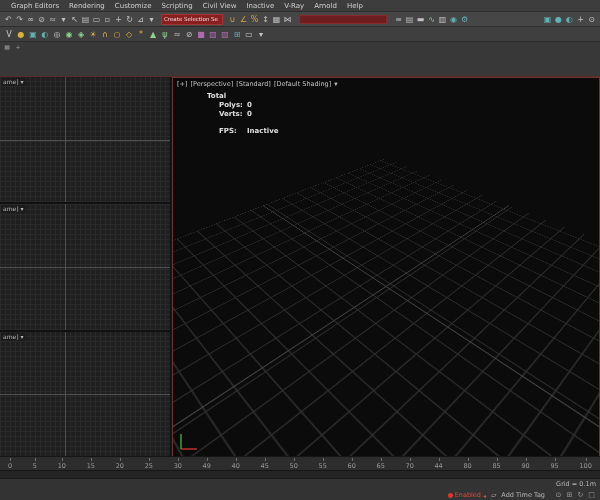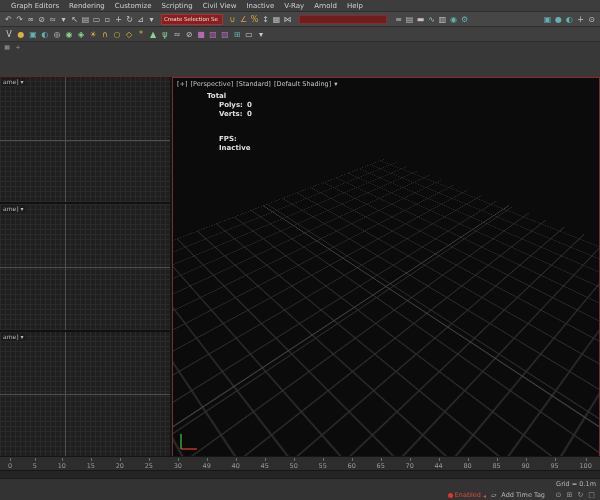--- a/index.html
+++ b/index.html
@@ -51,21 +51,21 @@
             repeating-linear-gradient(90deg,#2e2e2e 0 1px,transparent 1px 24px);}
   .ground::before{content:"";position:absolute;left:0;right:0;top:50%;height:1px;background:#454545;}
   .ground::after{content:"";position:absolute;top:0;bottom:0;left:50%;width:1px;background:#454545;}
   .main-label{position:absolute;top:2px;left:4px;z-index:3;display:flex;gap:3px;align-items:center;
               font-size:6.5px;color:#c5c5c5;line-height:9px;}
   .stats{position:absolute;top:14px;left:12px;z-index:3;font-size:7px;color:#e0e0e0;line-height:9px;}
   .stats-total{margin-left:22px;font-weight:bold;}
   .srow{display:flex;padding-left:34px;}
   .srow .sl{width:28px;font-weight:bold;}
   .srow .sv{font-weight:bold;}
-  .srow.fps{margin-top:16px;flex-direction:column;}
+  .srow.fps{margin-top:8px;}
   .gizmo{position:absolute;left:5px;bottom:4px;z-index:3;}
 
   
   .timeline{position:absolute;top:456px;left:0;right:0;height:14px;background:#2d2d2d;
             border-top:1px solid #151515;display:flex;justify-content:space-between;padding:0 8px;}
   .tick{position:relative;font-size:6.5px;color:#9a9a9a;padding-top:5px;line-height:8px;cursor:default;}
   .tick::before{content:"";position:absolute;top:1px;left:50%;width:1px;height:3px;background:#6f6f6f;}
   .trackbar{position:absolute;top:470px;left:0;right:0;height:8px;background:#242424;border-top:1px solid #161616;}
   .statusbar{position:absolute;top:478px;left:0;right:0;bottom:0;background:#333333;border-top:1px solid #1a1a1a;}
   .sb-right{position:absolute;right:4px;top:1px;display:flex;flex-direction:column;align-items:flex-end;gap:2px;}

